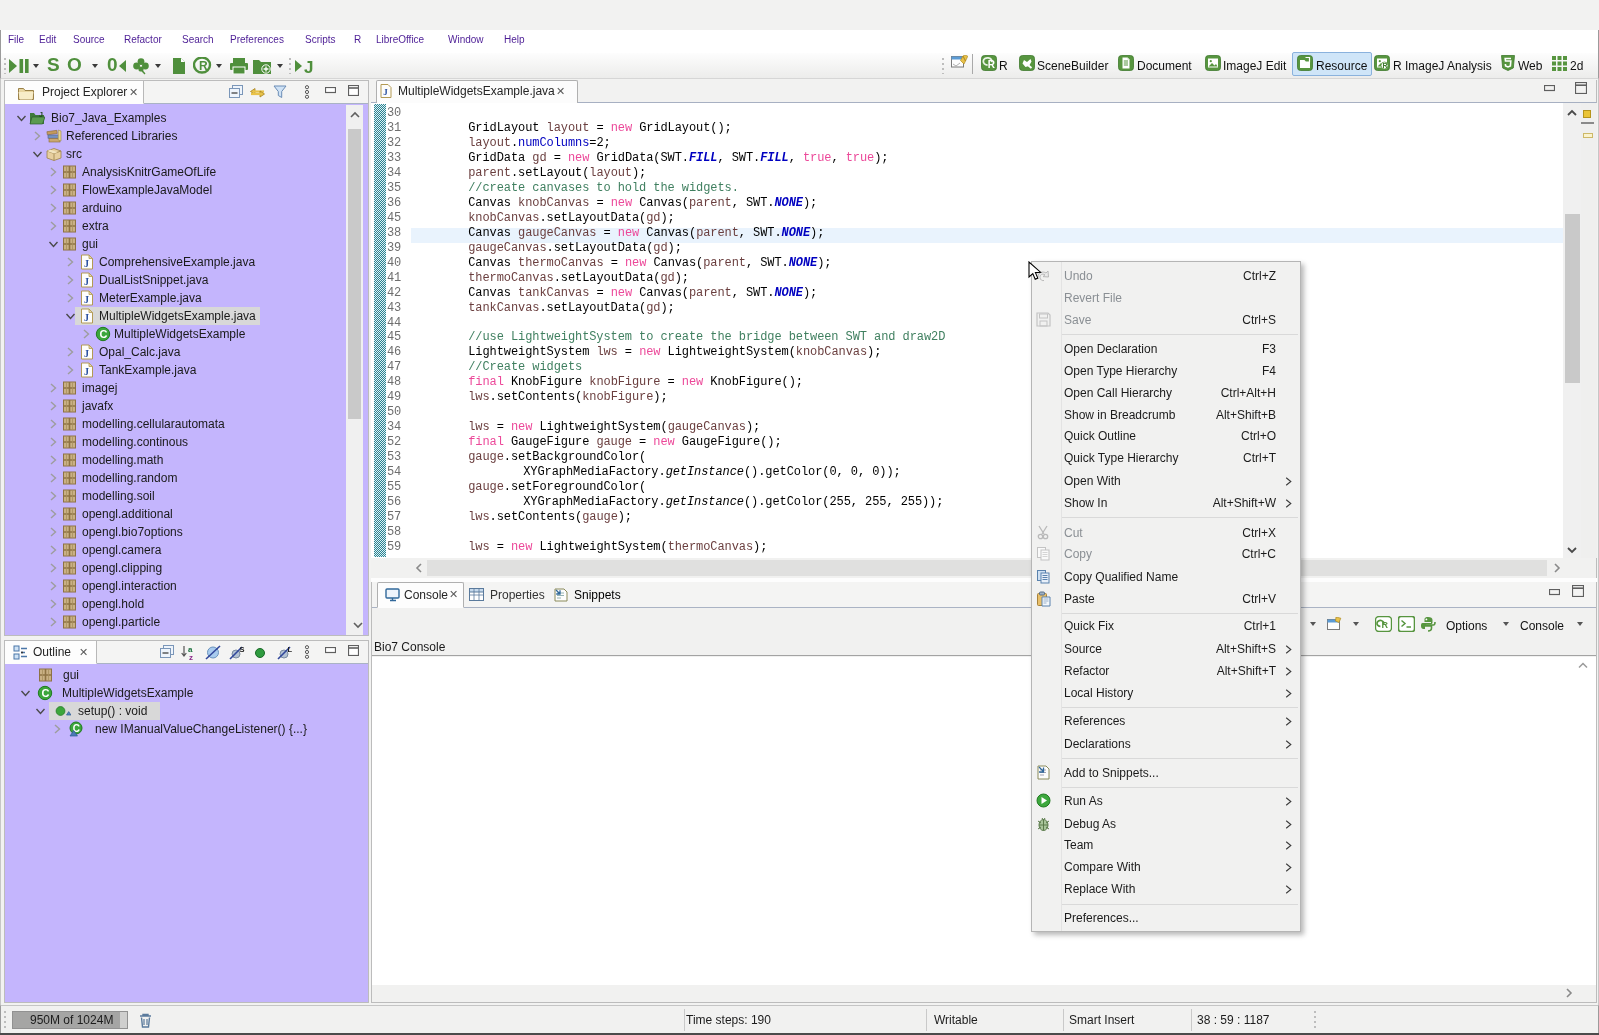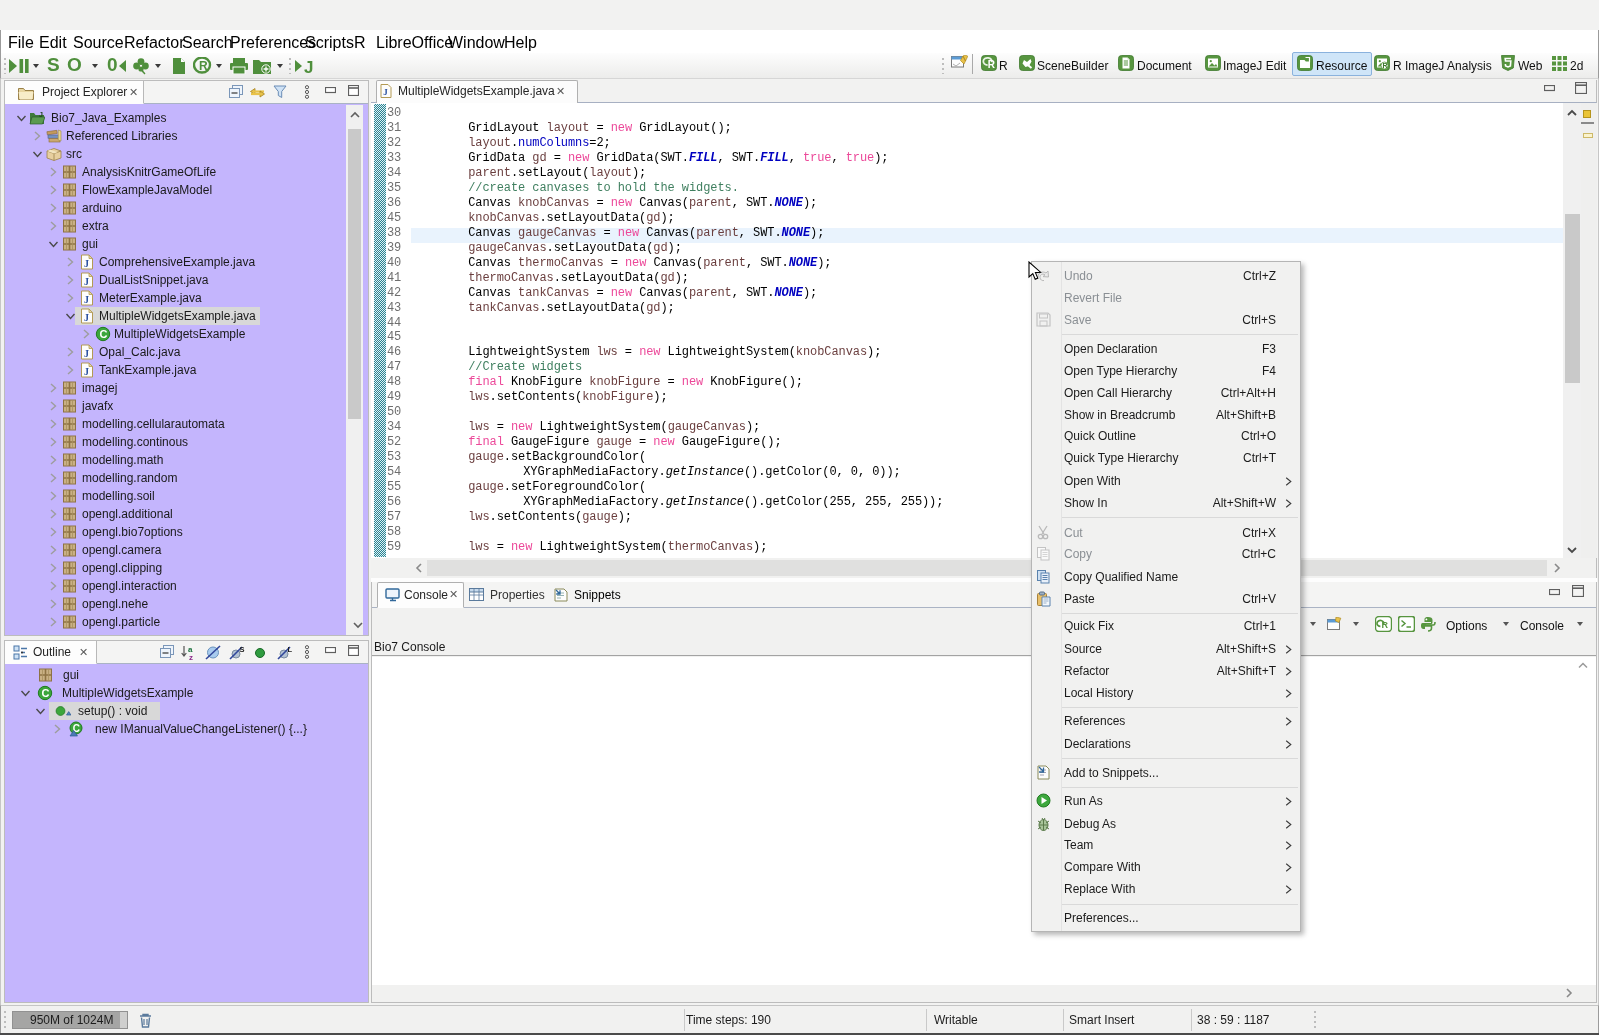--- a/index.html
+++ b/index.html
@@ -3,21 +3,21 @@
 *{margin:0;padding:0;box-sizing:border-box}
 html,body{width:1599px;height:1035px;overflow:hidden}
 #root{position:relative;width:1599px;height:1035px;background:#f2f2f1;font-family:"Liberation Sans",sans-serif;overflow:hidden}
 .abs{position:absolute}
 .txt{position:absolute;font-size:12px;color:#1c1c1c;white-space:nowrap;line-height:16px}
 
 #title{left:0;top:0;width:1599px;height:30px;background:#474644}
 #title .t{position:absolute;left:59px;top:8px;color:#fff;font-size:12.5px}
 
 #menubar{left:0;top:30px;width:1599px;height:23px;background:#ffffff;border-left:1px solid #9b9b9b;border-right:1px solid #9b9b9b}
-.mi{position:absolute;top:4px;font-size:16px;color:#000000;white-space:nowrap}
+.mi{position:absolute;top:4px;font-size:10px;color:#4c1d95;white-space:nowrap}
 
 #toolbar{left:0;top:53px;width:1599px;height:26px;background:linear-gradient(#fdfdfd,#ececeb);border-bottom:1px solid #d6d6d6;border-left:1px solid #9b9b9b;border-right:1px solid #9b9b9b}
 .tbtxt{position:absolute;font-size:12px;color:#111;top:6px;white-space:nowrap}
 .green{color:#4f8f3c;font-weight:bold}
 .dd{position:absolute;width:0;height:0;border-left:3.5px solid transparent;border-right:3.5px solid transparent;border-top:4px solid #3a3a3a}
 .vsep{position:absolute;width:1px;background:#a9a9a9}
 .dots{position:absolute;width:2px;background-image:repeating-linear-gradient(#bdbdbd 0 2px,transparent 2px 5px)}
 
 .panel{position:absolute;background:#c4b5fd;border:1px solid #bcbcbc}
 .phead{position:absolute;left:0;top:0;right:0;height:23px;background:#f4f4f3;border-bottom:1px solid #aab3c4}
@@ -527,21 +527,21 @@
 </div>
 <div class="trow" style="top:514px">
 <svg class="abs" style="left:43px;top:4px" width="10" height="10" viewBox="0 0 10 10">
           <path d="M3 1 L7.5 5 L3 9" stroke="#9d9d9d" stroke-width="1.4" fill="none"></path>
         </svg>
 <svg class="abs" style="left:57px;top:1px" width="16" height="16" viewBox="0 0 16 16">
           <rect x="1.5" y="2" width="12" height="12" fill="#c9b084" stroke="#8e7344" stroke-width="1"></rect>
           <path d="M7.5 2 V14 M1.5 8 H13.5" stroke="#8e7344" stroke-width="1.6"></path>
           <path d="M4.5 2 V14 M10.5 2 V14" stroke="#a8905e" stroke-width="0.8"></path>
         </svg>
-<div class="tlab" style="left:77px">opengl.nehe</div>
+<div class="tlab" style="left:77px">opengl.hold</div>
 </div>
 <div class="trow" style="top:532px">
 <svg class="abs" style="left:43px;top:4px" width="10" height="10" viewBox="0 0 10 10">
           <path d="M3 1 L7.5 5 L3 9" stroke="#9d9d9d" stroke-width="1.4" fill="none"></path>
         </svg>
 <svg class="abs" style="left:57px;top:1px" width="16" height="16" viewBox="0 0 16 16">
           <rect x="1.5" y="2" width="12" height="12" fill="#c9b084" stroke="#8e7344" stroke-width="1"></rect>
           <path d="M7.5 2 V14 M1.5 8 H13.5" stroke="#8e7344" stroke-width="1.6"></path>
           <path d="M4.5 2 V14 M10.5 2 V14" stroke="#a8905e" stroke-width="0.8"></path>
         </svg>
@@ -692,20 +692,21 @@
 <div class="lnum" style="top:152.7px">40</div>
 <div class="cl" style="left:97.2px;top:152.7px"><span>Canvas </span><span class="v">thermoCanvas</span><span> = </span><span class="k">new</span><span> Canvas(</span><span class="v">parent</span><span>, SWT.</span><span class="sf">NONE</span><span>);</span></div>
 <div class="lnum" style="top:167.6px">41</div>
 <div class="cl" style="left:97.2px;top:167.6px"><span class="v">thermoCanvas</span><span>.setLayoutData(</span><span class="v">gd</span><span>);</span></div>
 <div class="lnum" style="top:182.6px">42</div>
 <div class="cl" style="left:97.2px;top:182.6px"><span>Canvas </span><span class="v">tankCanvas</span><span> = </span><span class="k">new</span><span> Canvas(</span><span class="v">parent</span><span>, SWT.</span><span class="sf">NONE</span><span>);</span></div>
 <div class="lnum" style="top:197.5px">43</div>
 <div class="cl" style="left:97.2px;top:197.5px"><span class="v">tankCanvas</span><span>.setLayoutData(</span><span class="v">gd</span><span>);</span></div>
 <div class="lnum" style="top:212.5px">44</div>
 <div class="lnum" style="top:227.4px">45</div>
+<div class="cl" style="left:97.2px;top:227.4px"><span class="c">//use LightweightSystem to create the bridge between SWT and draw2D</span></div>
 <div class="lnum" style="top:242.4px">46</div>
 <div class="cl" style="left:97.2px;top:242.4px"><span>LightweightSystem </span><span class="v">lws</span><span> = </span><span class="k">new</span><span> LightweightSystem(</span><span class="v">knobCanvas</span><span>);</span></div>
 <div class="lnum" style="top:257.3px">47</div>
 <div class="cl" style="left:97.2px;top:257.3px"><span class="c">//Create widgets</span></div>
 <div class="lnum" style="top:272.3px">48</div>
 <div class="cl" style="left:97.2px;top:272.3px"><span class="k">final</span><span> KnobFigure </span><span class="v">knobFigure</span><span> = </span><span class="k">new</span><span> KnobFigure();</span></div>
 <div class="lnum" style="top:287.2px">49</div>
 <div class="cl" style="left:97.2px;top:287.2px"><span class="v">lws</span><span>.setContents(</span><span class="v">knobFigure</span><span>);</span></div>
 <div class="lnum" style="top:302.2px">50</div>
 <div class="lnum" style="top:317.1px">34</div>

